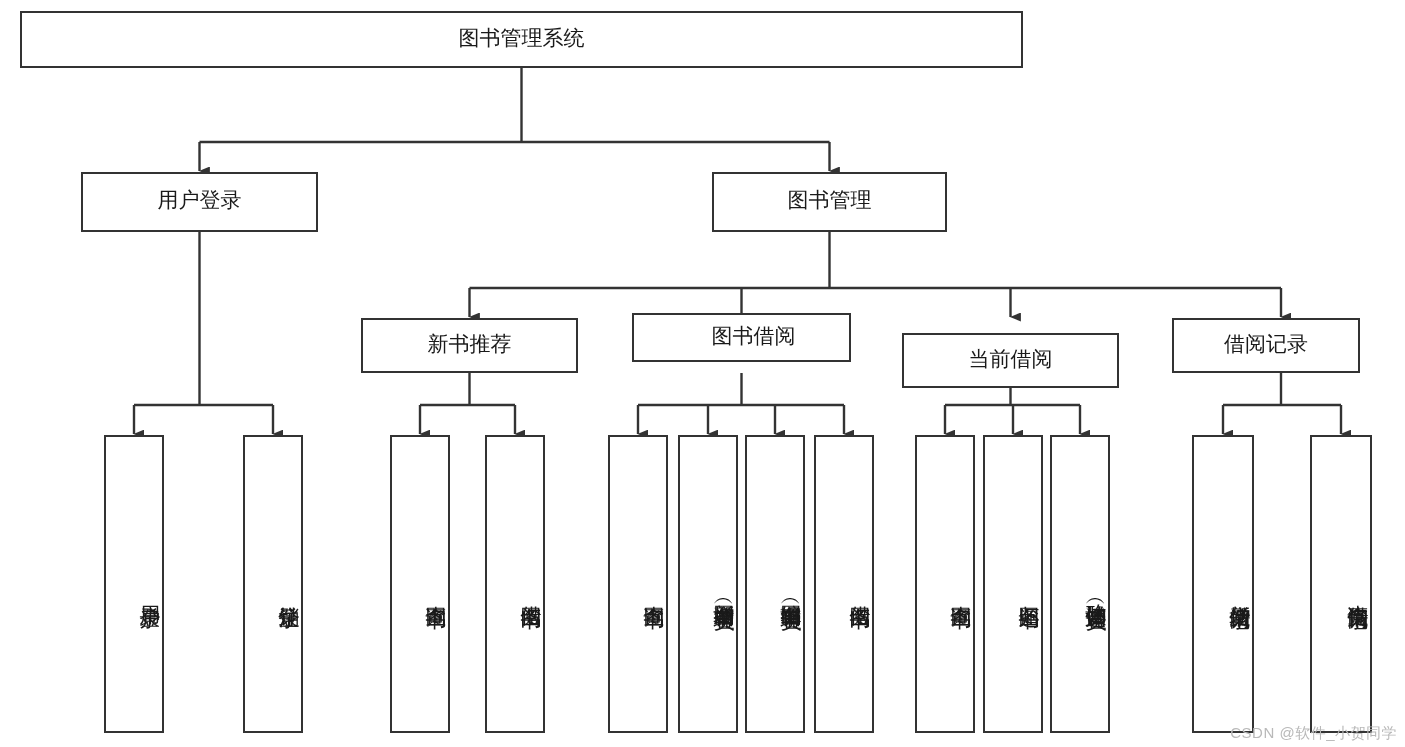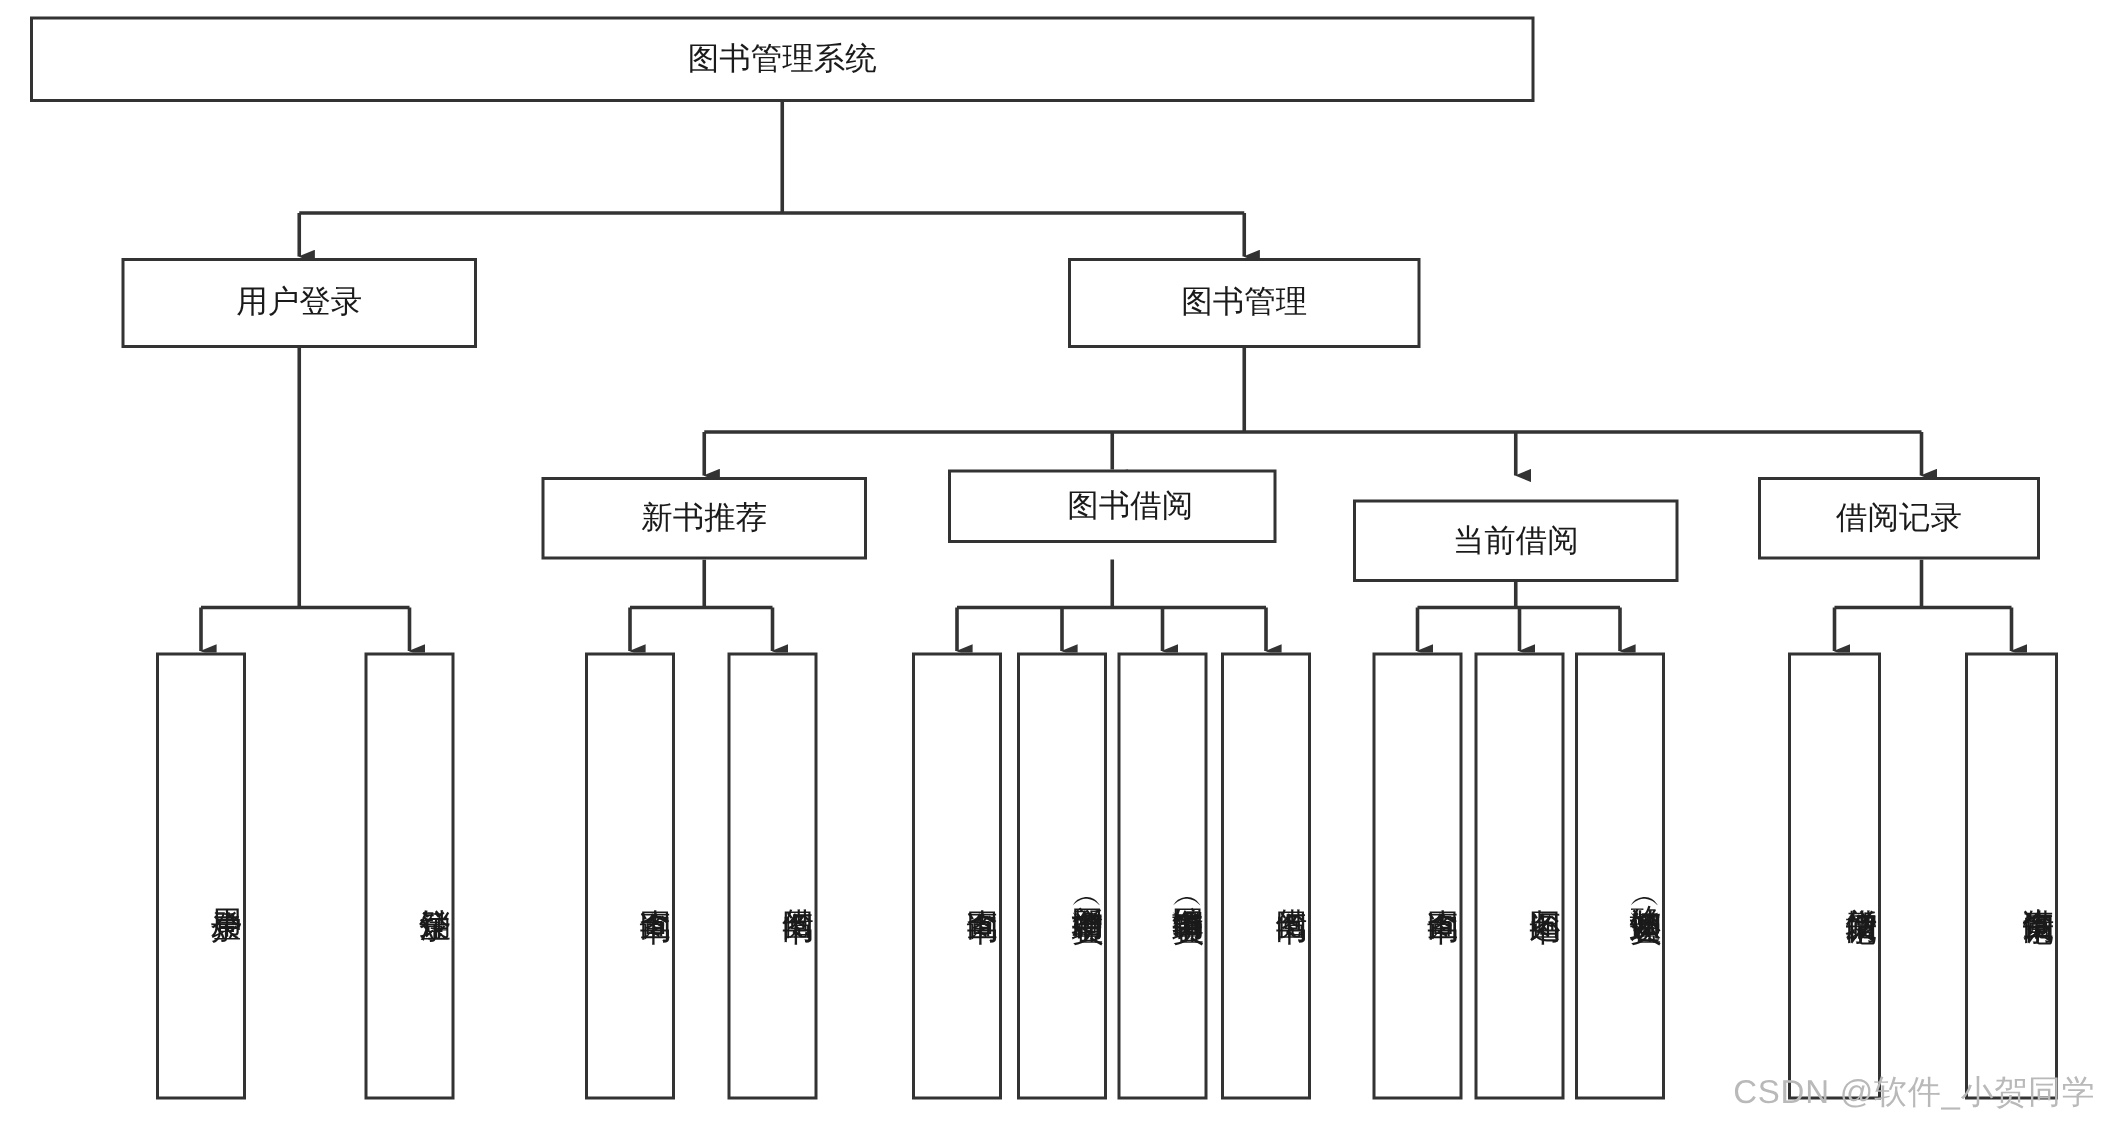--- a/index.html
+++ b/index.html
@@ -32,39 +32,40 @@
     background: #ffffff;
     color: #1a1a1a;
     display: flex;
     align-items: center;
     justify-content: center;
     text-align: center;
     line-height: 1.12;
   }
   .node.horiz {
     font-size: 21px;
+    font-family: Liberation Mono, monospace;
   }
   .node.vert {
     writing-mode: vertical-rl;
     text-orientation: upright;
     font-size: 21px;
     padding-top: 14px;
     align-items: flex-start;
     justify-content: center;
     letter-spacing: 1px;
   }
   .node-label {
     display: block;
     white-space: pre-line;
   }
   #watermark {
     position: absolute;
     right: 8px;
     bottom: 4px;
-    font-size: 22px;
+    font-size: 15px;
     color: #b9b9b9;
     letter-spacing: 0.5px;
     white-space: nowrap;
   }
 </style>
 </head>
 <body>
 
 <div id="canvas">
   <svg id="edges" viewBox="0 0 1405 747" xmlns="http://www.w3.org/2000/svg">

